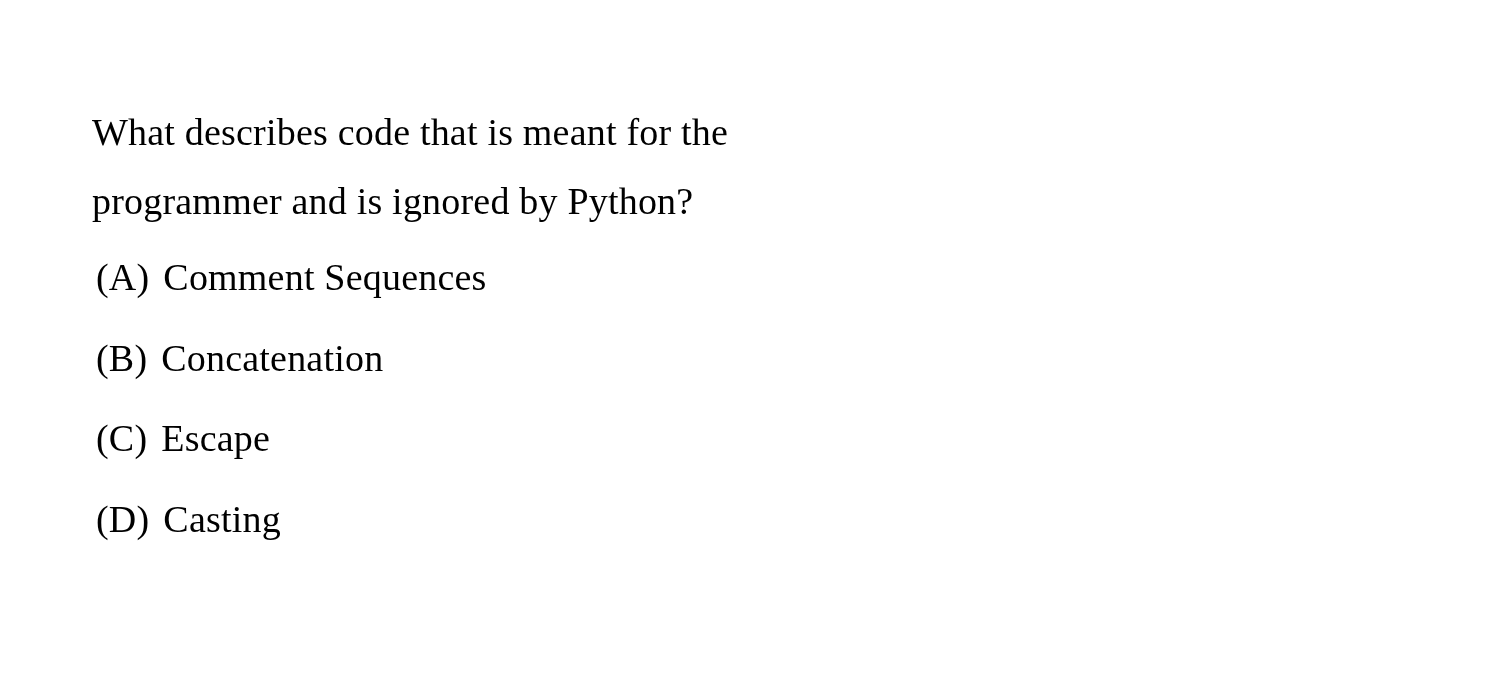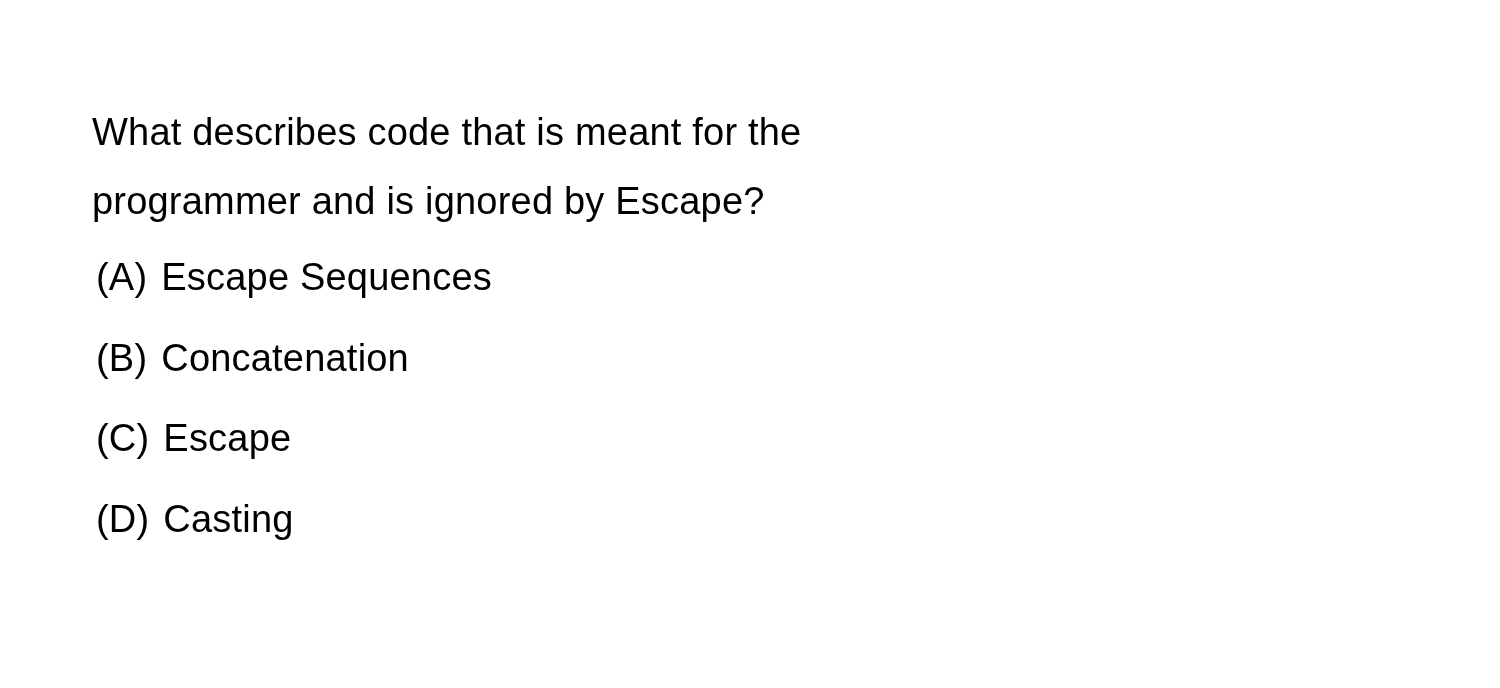--- a/index.html
+++ b/index.html
@@ -1,18 +1,19 @@
 <!DOCTYPE html>
 <html><head>
   <meta charset="utf-8">
   <style>
     * {
       margin: 4px;
       padding: 0;
       box-sizing: border-box;
+      font-family: Liberation Serif, serif;
     }
     body {
       width: 1500px;
       height: 688px;
       background: #ffffff;
       font-family: -apple-system, BlinkMacSystemFont, "Segoe UI", Helvetica, Arial, sans-serif;
       color: #000000;
       padding: 88px 72px;
     }
     .question-container {
@@ -33,26 +34,26 @@
     .option-label {
       margin-right: 10px;
     }
   </style>
 </head>
 <body>
 
 <div class="question-container">
   <div class="question-text">
     <div>What describes code that is meant for the</div>
-    <div>programmer and is ignored by Escape?</div>
+    <div>programmer and is ignored by Python?</div>
   </div>
   <div class="options">
     <div class="option">
       <span class="option-label">(A)</span>
-      <span>Escape Sequences</span>
+      <span>Comment Sequences</span>
     </div>
     <div class="option">
       <span class="option-label">(B)</span>
       <span>Concatenation</span>
     </div>
     <div class="option">
       <span class="option-label">(C)</span>
       <span>Escape</span>
     </div>
     <div class="option">

